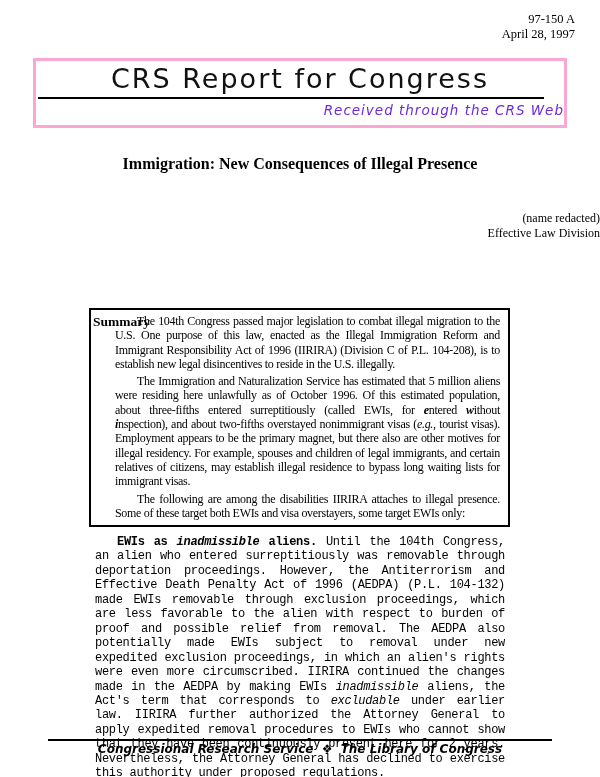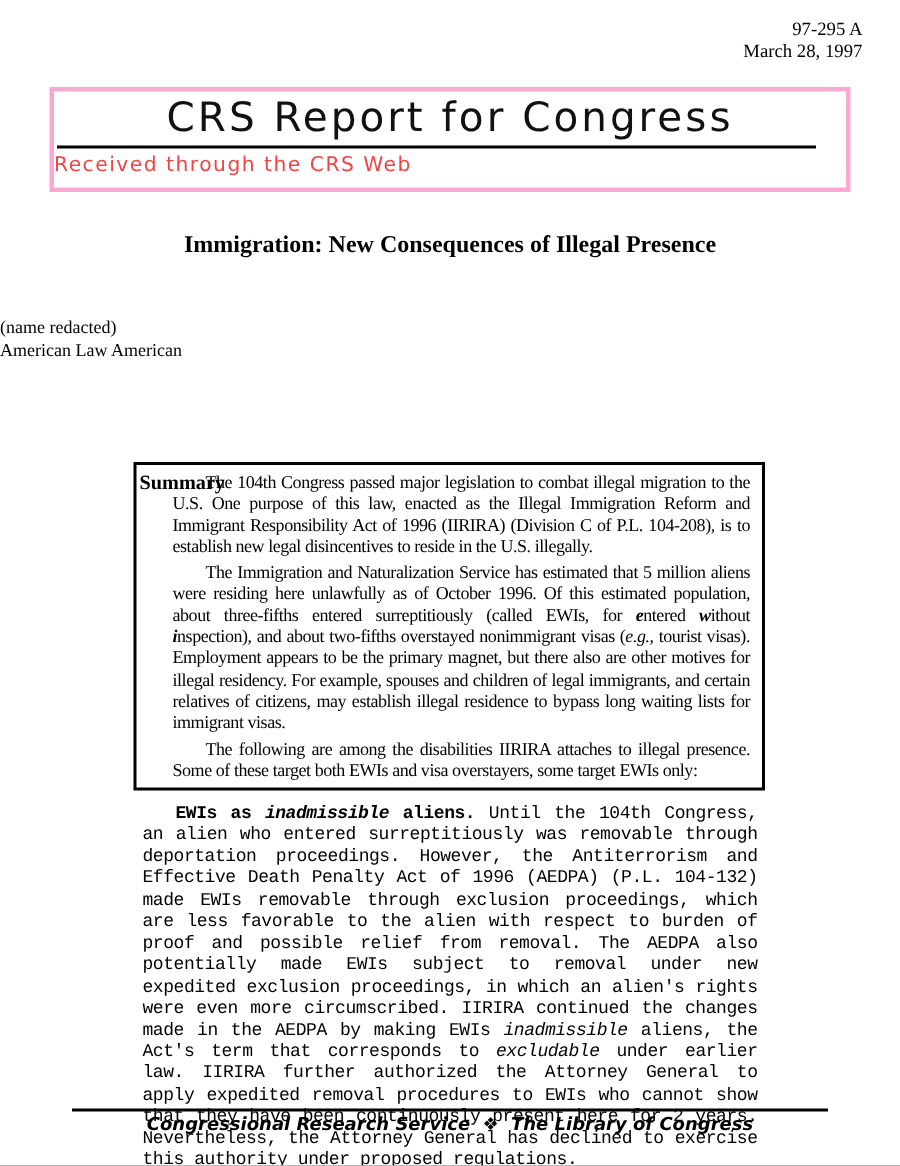--- a/index.html
+++ b/index.html
@@ -19,32 +19,32 @@
     position:absolute; left:33px; top:58px; width:534px; height:70px;
     border:3px solid #f9a8d4; box-sizing:border-box;
     font-family:"DejaVu Sans", sans-serif;
   }
   .banner-title {
     text-align:center; font-size:27px; letter-spacing:2px;
     line-height:36px; white-space:nowrap; color:#111;
   }
   .banner-rule { border-top:2px solid #000; margin:0 20px 0 2px; }
   .banner-subtitle {
-    text-align:left; font-size:13.5px; letter-spacing:1px;
-    line-height:23px; color:#ef4444;
+    text-align:right; font-size:13.5px; letter-spacing:1px;
+    line-height:23px; color:#6d28d9;font-style:italic;
   }
   
   .report-title {
     position:absolute; top:153px; left:0; right:0;
     text-align:center; font-weight:bold; font-size:16px; line-height:21px;
   }
   .report-title .inner { max-width:400px; margin:0 auto; }
   .byline {
     position:absolute; top:211px; left:0; right:0;
-    text-align:left; font-size:12px; line-height:14.7px;
+    text-align:right; font-size:12px; line-height:14.7px;
   }
   
   .summary-heading {
     position:absolute; left:93px; top:266px;
     font-weight:bold; font-size:13.5px;margin-top:48px;
   }
   .summary-box {
     position:absolute; left:89px; top:308px; width:421px;
     border:2px solid #000; box-sizing:border-box;
     padding:4px 8px 2px 8px;
@@ -65,37 +65,37 @@
     white-space:nowrap;
   }
   .footer-text .diamond { font-style:normal; padding:0 4px; }
 </style>
 </head>
 <body>
 
 <div class="page">
 
   <div class="doc-meta">
-    <div>97-295 A</div>
-    <div>March 28, 1997</div>
+    <div>97-150 A</div>
+    <div>April 28, 1997</div>
   </div>
 
   <div class="banner">
     <div class="banner-title">CRS Report for Congress</div>
     <div class="banner-rule"></div>
     <div class="banner-subtitle">Received through the CRS Web</div>
   </div>
 
   <div class="report-title">
     <div class="inner">Immigration: New Consequences of Illegal Presence</div>
   </div>
 
   <div class="byline">
     <div>(name redacted)</div>
-    <div>American Law American</div>
+    <div>Effective Law Division</div>
   </div>
 
   <div class="summary-heading">Summary</div>
 
   <div class="summary-box">
     <p class="para"><span>The 104th Congress passed major legislation to combat illegal migration to the U.S. One purpose of this law, enacted as the Illegal Immigration Reform and Immigrant Responsibility Act of 1996 (IIRIRA) (Division C of P.L. 104-208), is to establish new legal disincentives to reside in the U.S. illegally.</span></p>
     <p class="para"><span>The Immigration and Naturalization Service has estimated that 5 million aliens were residing here unlawfully as of October 1996. Of this estimated population, about three-fifths entered surreptitiously (called EWIs, for </span><span style="font-weight: bold; font-style: italic;">e</span><span>ntered </span><span style="font-weight: bold; font-style: italic;">w</span><span>ithout </span><span style="font-weight: bold; font-style: italic;">i</span><span>nspection), and about two-fifths overstayed nonimmigrant visas (</span><span style="font-style: italic;">e.g.</span><span>, tourist visas). Employment appears to be the primary magnet, but there also are other motives for illegal residency. For example, spouses and children of legal immigrants, and certain relatives of citizens, may establish illegal residence to bypass long waiting lists for immigrant visas.</span></p>
     <p class="para"><span>The following are among the disabilities IIRIRA attaches to illegal presence. Some of these target both EWIs and visa overstayers, some target EWIs only:</span></p>
   </div>
 

